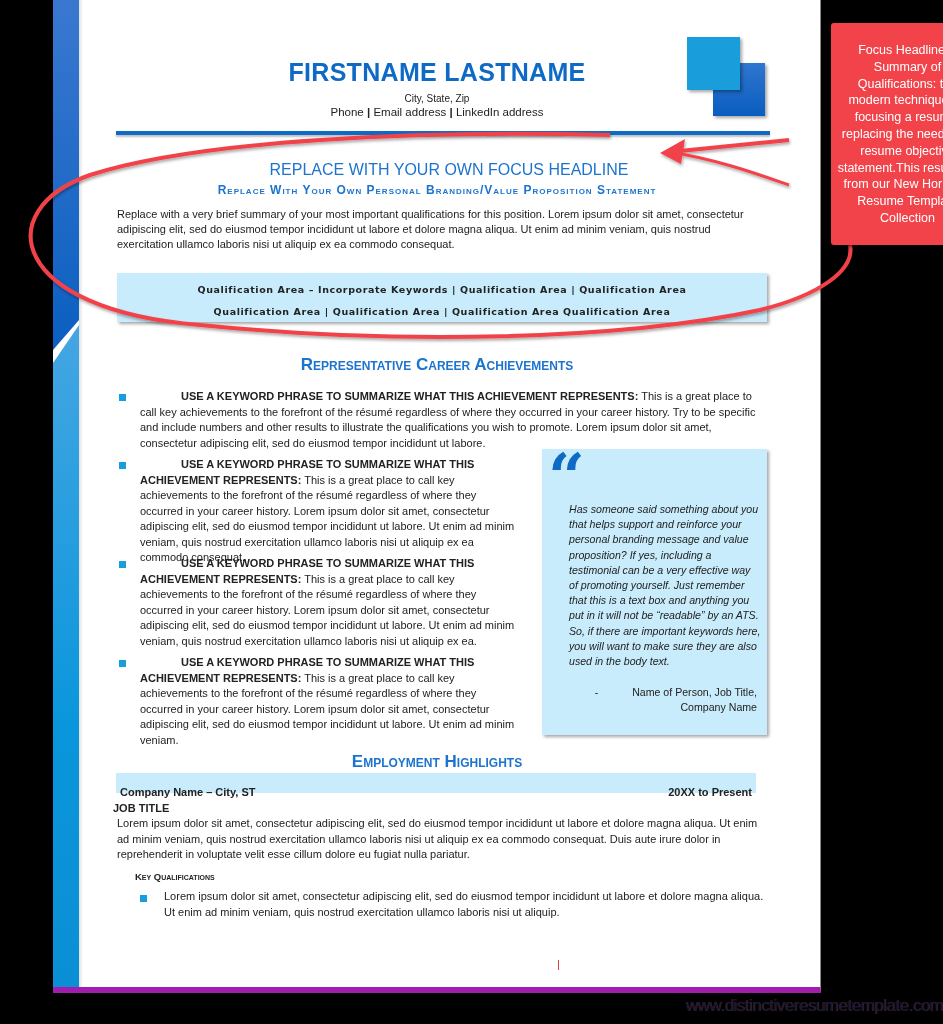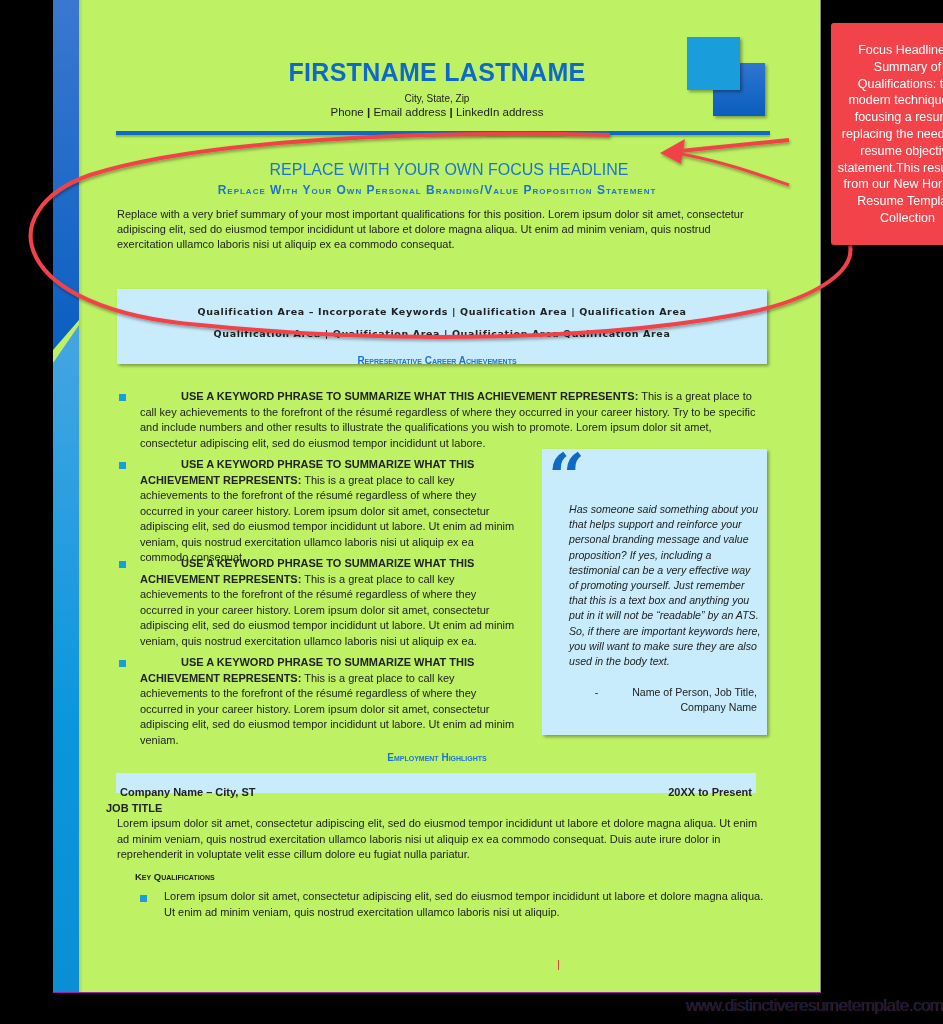--- a/index.html
+++ b/index.html
@@ -1,21 +1,21 @@
 <!DOCTYPE html>
 <html><head>
 <meta charset="utf-8">
 <style>
   * { box-sizing: border-box; margin: 0; padding: 0; }
   html, body { width: 943px; height: 1024px; background: #000; overflow: hidden; }
   body { position: relative; font-family: "Liberation Sans", sans-serif; color: #222; }
 
   .page {
     position: absolute; left: 53px; top: 0; width: 768px; height: 993px;
-    background: #bef264; border-right: 1px solid #888; border-bottom: 1px solid #a21caf;
+    background: #ffffff; border-right: 1px solid #888; border-bottom: 6px solid #a21caf;
     overflow: hidden;
   }
   .side-bar-top {
     position: absolute; left: 0; top: 0; width: 26px; height: 355px;
     background: linear-gradient(#3a78d0, #0a5fc0);
     clip-path: polygon(0 0, 100% 0, 100% 320px, 0 350px);
   }
   .side-bar-bottom {
     position: absolute; left: 0; top: 325px; width: 26px; height: 668px;
     background: linear-gradient(#45a6e2, #0a96dc 60%, #0b8fd4);
@@ -29,37 +29,37 @@
   .name { position:absolute; left:0; width:768px; top:58px; text-align:center; color:#0f6ac6; font-weight:bold; font-size:25px; letter-spacing:0.3px; }
   .addr { position:absolute; left:0; width:768px; top:93px; text-align:center; font-size:10px; color:#222; }
   .contact { position:absolute; left:0; width:768px; top:106px; text-align:center; font-size:11.5px; color:#222; }
   .contact b { font-weight:bold; }
   .header-rule { position:absolute; left:63px; top:131px; width:654px; height:4px; background:#0f6ac6; box-shadow:0 2px 2px rgba(0,0,0,0.25); }
 
   .focus-title { position:absolute; left:0; width:768px; top:161px; text-align:center; color:#1d74cf; font-size:16px;margin-left:12px; }
   .focus-sub { position:absolute; left:0; width:768px; top:183px; text-align:center; color:#1d74cf; font-size:12px; font-weight:bold; font-variant:small-caps; letter-spacing:1px; }
   .summary { position:absolute; left:64px; top:207px; width:650px; font-size:11px; line-height:15px; color:#222; }
 
-  .qual-box { position:absolute; left:64px; top:289px; width:650px; height:75px; background:#c8ecfb; box-shadow:2px 2px 3px rgba(0,0,0,0.35); padding-top:17px; text-align:center; font-family:"DejaVu Sans", sans-serif; font-weight:bold; font-size:9.5px; color:#222; letter-spacing:0.6px; }
+  .qual-box { position:absolute; left:64px; top:273px; width:650px; height:49px; background:#c8ecfb; box-shadow:2px 2px 3px rgba(0,0,0,0.35); padding-top:11px; text-align:center; font-family:"DejaVu Sans", sans-serif; font-weight:bold; font-size:9.5px; color:#222; letter-spacing:0.6px; }
   .qual-box div { height:22px; }
 
-  .section-head { position:absolute; left:0; width:768px; text-align:center; color:#1d74cf; font-weight:bold; font-size:10px; font-variant:small-caps; }
+  .section-head { position:absolute; left:0; width:768px; text-align:center; color:#1d74cf; font-weight:bold; font-size:17px; font-variant:small-caps; }
 
   .bullet { position:absolute; width:7px; height:7px; background:#1a9ddb; }
   .ach { position:absolute; font-size:11px; line-height:15.5px; color:#222; }
   .ach b { font-weight:bold;padding-left:41px; }
 
   .quote-box { position:absolute; left:489px; top:449px; width:225px; height:286px; background:#c8ecfb; box-shadow:2px 2px 3px rgba(0,0,0,0.35); }
   .quote-mark { position:absolute; left:6px; top:-4px; font-family:"DejaVu Serif", serif; font-size:64px; font-weight:bold; color:#0f6ac6; line-height:64px; }
   .quote-text { position:absolute; left:27px; top:53px; width:192px; font-style:italic; font-size:10.6px; line-height:15.2px; color:#222; }
   .quote-attr { position:absolute; right:10px; top:236px; text-align:right; font-size:10.6px; line-height:15.2px; color:#222; }
   .quote-attr .dash { margin-right:34px; }
 
   .company-bar { position:absolute; left:63px; top:773px; width:640px; height:20px; background:#c8ecfb; font-size:11px; font-weight:bold; padding:13px 4px 0 4px; display:flex; justify-content:space-between; }
-  .job-title { position:absolute; left:53px; top:802px; font-size:11px; font-weight:bold;text-align:center; }
+  .job-title { position:absolute; left:60px; top:802px; font-size:11px; font-weight:bold;text-align:center; }
   .job-desc { position:absolute; left:64px; top:816px; width:650px; font-size:11px; line-height:15.5px; }
   .kc-head { position:absolute; left:82px; top:871px; font-size:9.5px; font-weight:bold; font-variant:small-caps; }
   .kc-text { position:absolute; left:111px; top:889px; width:600px; font-size:11px; line-height:15.5px; }
   .cursor-mark { position:absolute; left:505px; top:960px; width:1px; height:10px; background:#e04040; }
 
   .watermark { position:absolute; left:0; width:943px; top:996px; text-align:right; font-size:17px; color:#1a1a3a; letter-spacing:-0.5px; text-shadow:1px 0 #3a1a1a; }
 
   .callout { position:absolute; left:789px; top:23px; width:153px; height:222px; background:#f2434a; border-radius:3px; box-shadow:1px 2px 3px rgba(0,0,0,0.5); color:#fff; text-align:center; font-size:12.5px; line-height:16.8px; padding:19px 4px 0 4px;margin-left:42px; }
   svg.overlay { position:absolute; left:0; top:0; width:943px; height:1024px; pointer-events:none; }
 </style>

